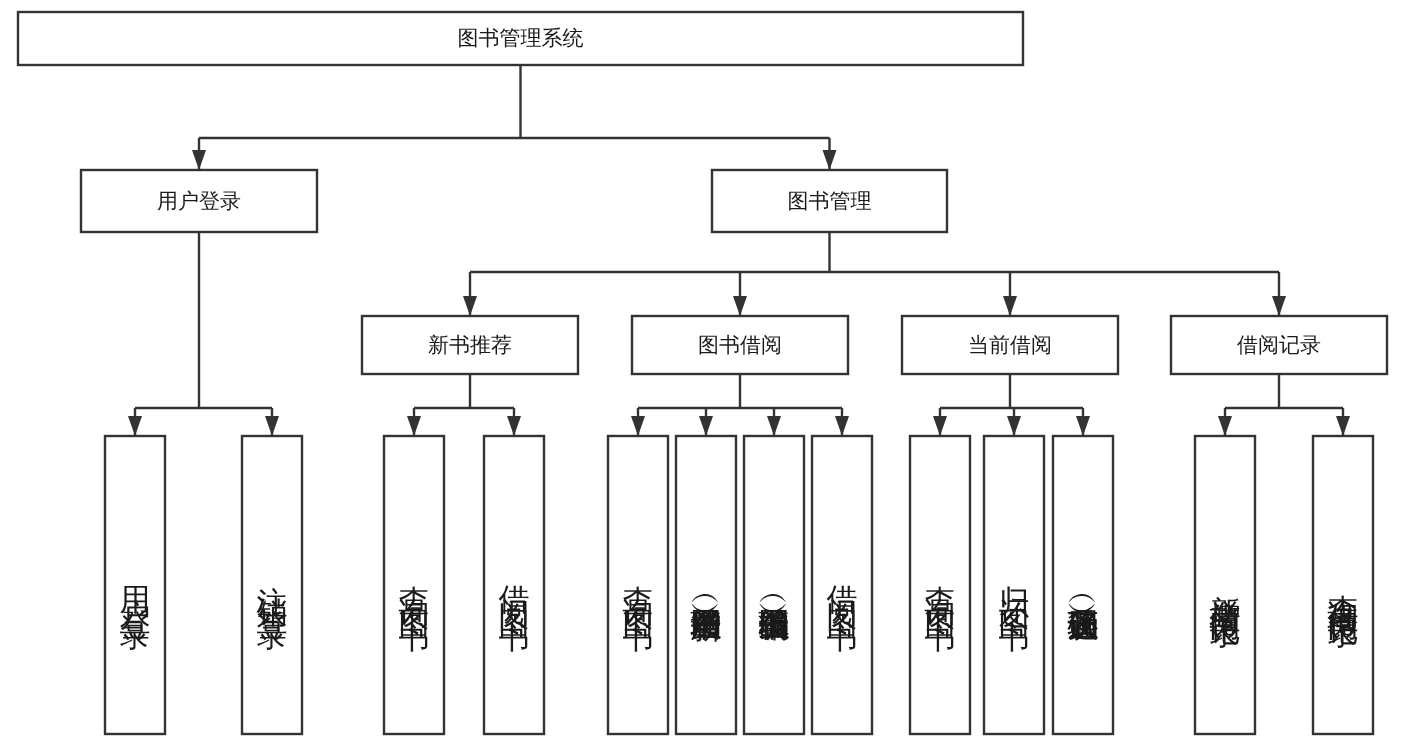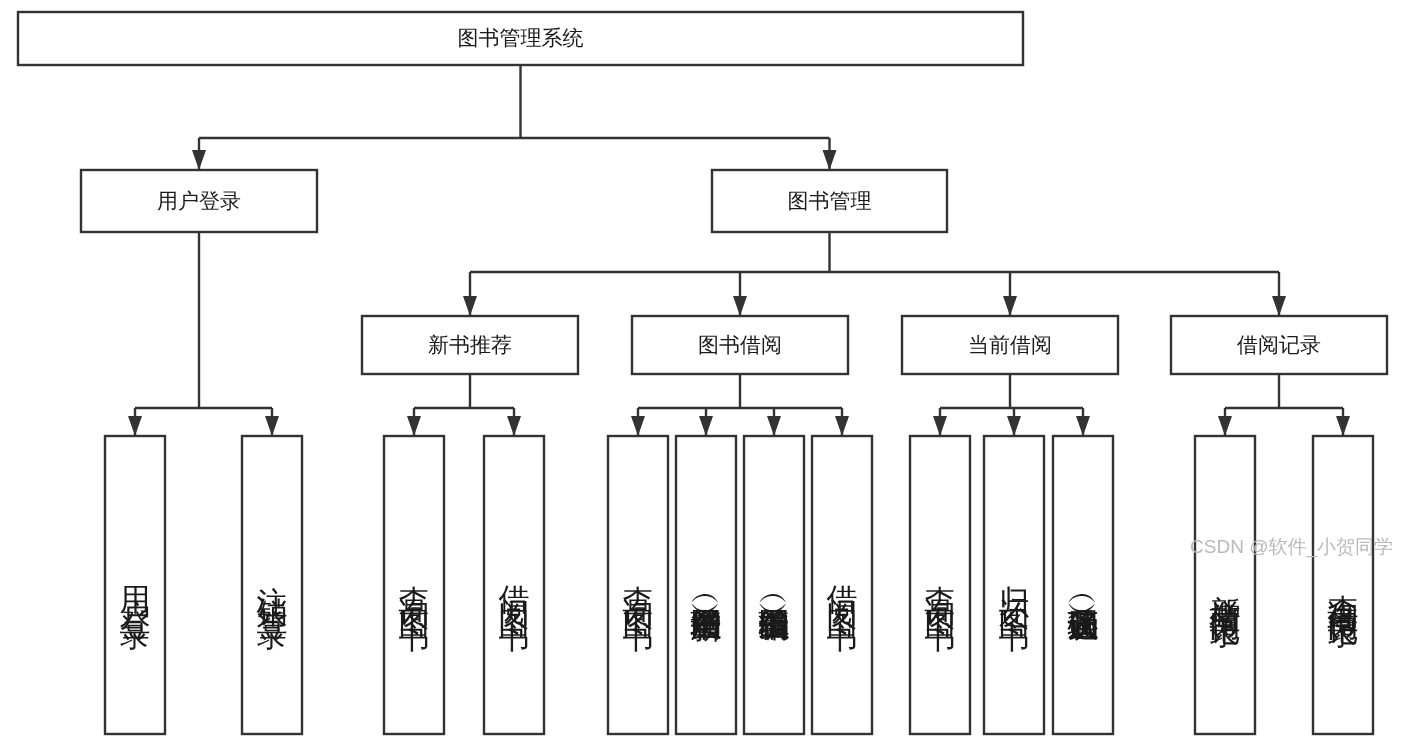--- a/index.html
+++ b/index.html
@@ -200,15 +200,14 @@
         <span style="font-size: 31px; letter-spacing: 0px;">确认归还（管理员）</span>
       </div>
       <div class="node-label-v" style="left: 1195px; top: 436px; width: 60px; height: 298px;">
         <span style="font-size: 31px; letter-spacing: 5px;">新增借阅记录</span>
       </div>
       <div class="node-label-v" style="left: 1313px; top: 436px; width: 60px; height: 298px;">
         <span style="font-size: 31px; letter-spacing: 5px;">查询借阅记录</span>
       </div>
     </div>
 
-  <div class="watermark">CSDN @软件_小贺同学</div>
 
 </div>
 
 </body></html>

